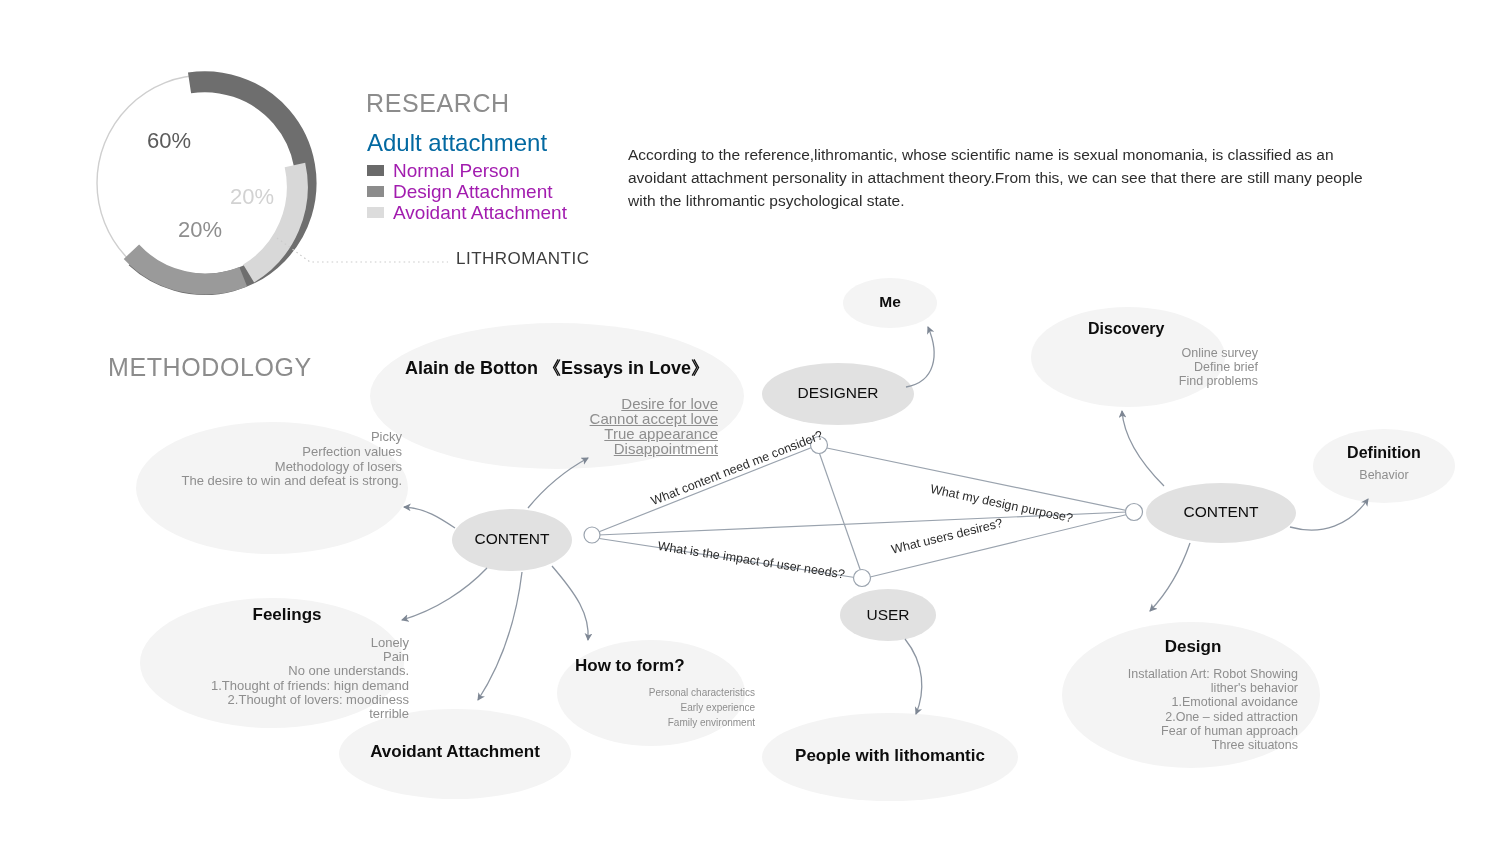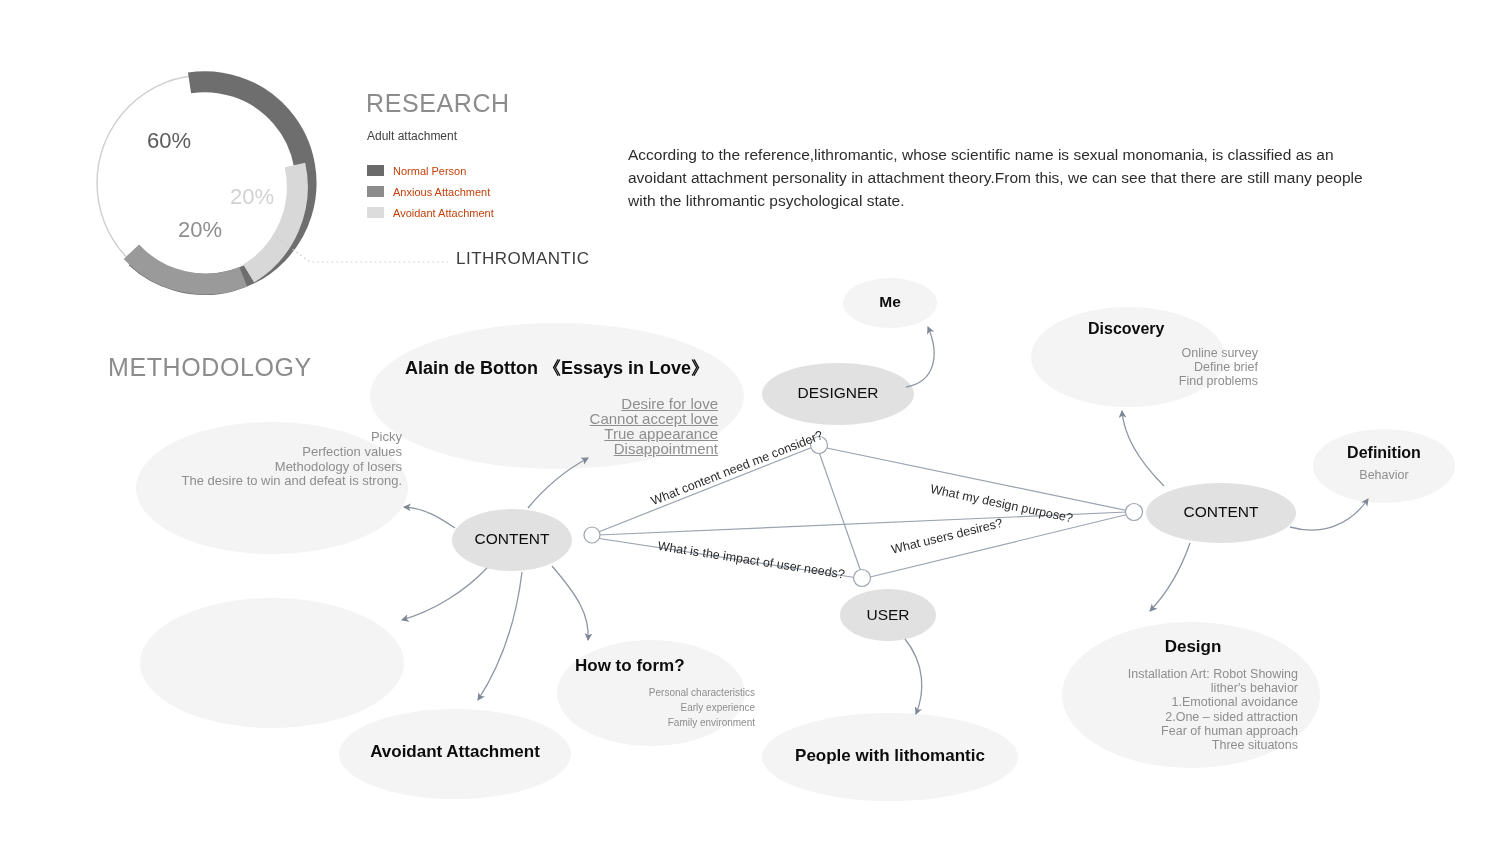--- a/index.html
+++ b/index.html
@@ -12,26 +12,26 @@
   svg.layer{position:absolute;left:0;top:0;width:1500px;height:843px;overflow:visible;}
   svg.layer.under{z-index:1;}
   .txt{position:absolute;z-index:4;}
 
   
   #research-title{
     left:366px;top:89px;font-size:25px;letter-spacing:.6px;
     color:#8c8c8c;font-weight:400;
   }
   #research-subtitle{
-    left:367px;top:129px;font-size:12px;color:#404040;font-weight:400;
+    left:367px;top:129px;font-size:24px;color:#0369a1;font-weight:400;
   }
   .legend{position:absolute;left:367px;top:160px;z-index:4;}
   .legend-row{display:flex;align-items:center;height:21px;}
   .legend-swatch{width:17px;height:11px;margin-right:9px;display:block;}
-  .legend-label{font-size:11px;color:#c2410c;white-space:nowrap;}
+  .legend-label{font-size:19px;color:#a21caf;white-space:nowrap;}
 
   #donut-label-60{left:147px;top:128px;font-size:22px;color:#5b5b5b;}
   #donut-label-20a{left:178px;top:217px;font-size:22px;color:#8e8e8e;}
   #donut-label-20b{left:230px;top:184px;font-size:22px;color:#d2d2d2;}
   #lithromantic-label{left:456px;top:249px;font-size:17px;color:#3d3d3d;letter-spacing:.5px;}
 
   #paragraph{
     left:628px;top:143px;width:748px;font-size:15.5px;line-height:23px;
     color:#2d2d2d;
   }
@@ -132,21 +132,21 @@
   <div class="txt" id="research-title">RESEARCH</div>
   <div class="txt" id="research-subtitle">Adult attachment</div>
 
   <div class="legend" id="legend">
     <div class="legend-row">
       <span class="legend-swatch" style="background:#6a6a6a"></span>
       <span class="legend-label">Normal Person</span>
     </div>
     <div class="legend-row">
       <span class="legend-swatch" style="background:#8c8c8c"></span>
-      <span class="legend-label">Anxious Attachment</span>
+      <span class="legend-label">Design Attachment</span>
     </div>
     <div class="legend-row">
       <span class="legend-swatch" style="background:#dcdcdc"></span>
       <span class="legend-label">Avoidant Attachment</span>
     </div>
   </div>
 
   <div class="txt" id="donut-label-60">60%</div>
   <div class="txt" id="donut-label-20a">20%</div>
   <div class="txt" id="donut-label-20b">20%</div>
@@ -164,20 +164,29 @@
   </div>
 
   <div class="ell-txt" style="left:396px;top:356px;width:322px;">
     <span class="node-title" style="font-size:18px;margin-bottom:16px;">Alain de Botton 《Essays in Love》</span>
     <span class="node-lines" style="font-size:15px;line-height:15px;white-space:pre-line;padding-left:74px;text-decoration:underline;">Desire for love
 Cannot accept love
 True appearance
 Disappointment</span>
   </div>
 
+  <div class="ell-txt" style="left:165px;top:605px;width:244px;">
+    <span class="node-title" style="font-size:17px;margin-bottom:11px;">Feelings</span>
+    <span class="node-lines" style="font-size:13px;line-height:14.2px;white-space:pre-line;">Lonely
+Pain
+No one understands.
+1.Thought of friends: hign demand
+2.Thought of lovers: moodiness
+            terrible</span>
+  </div>
 
   <div class="pill-txt" style="left:335px;top:742px;width:240px;font-size:17px;font-weight:bold;">Avoidant Attachment</div>
 
   <div class="ell-txt" style="left:575px;top:656px;width:180px;">
     <span class="node-title" style="font-size:17px;text-align:left;margin-bottom:9px;">How to form?</span>
     <span class="node-lines" style="font-size:10px;line-height:15px;white-space:pre-line;">Personal characteristics
 Early experience
 Family environment</span>
   </div>
 

